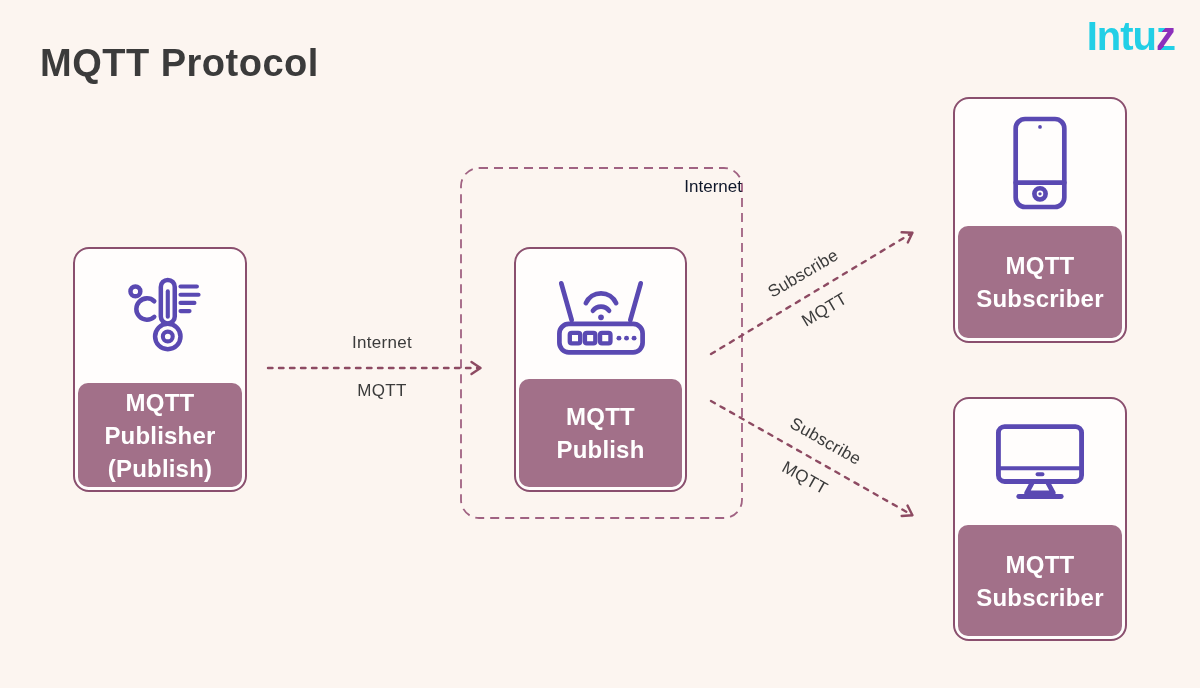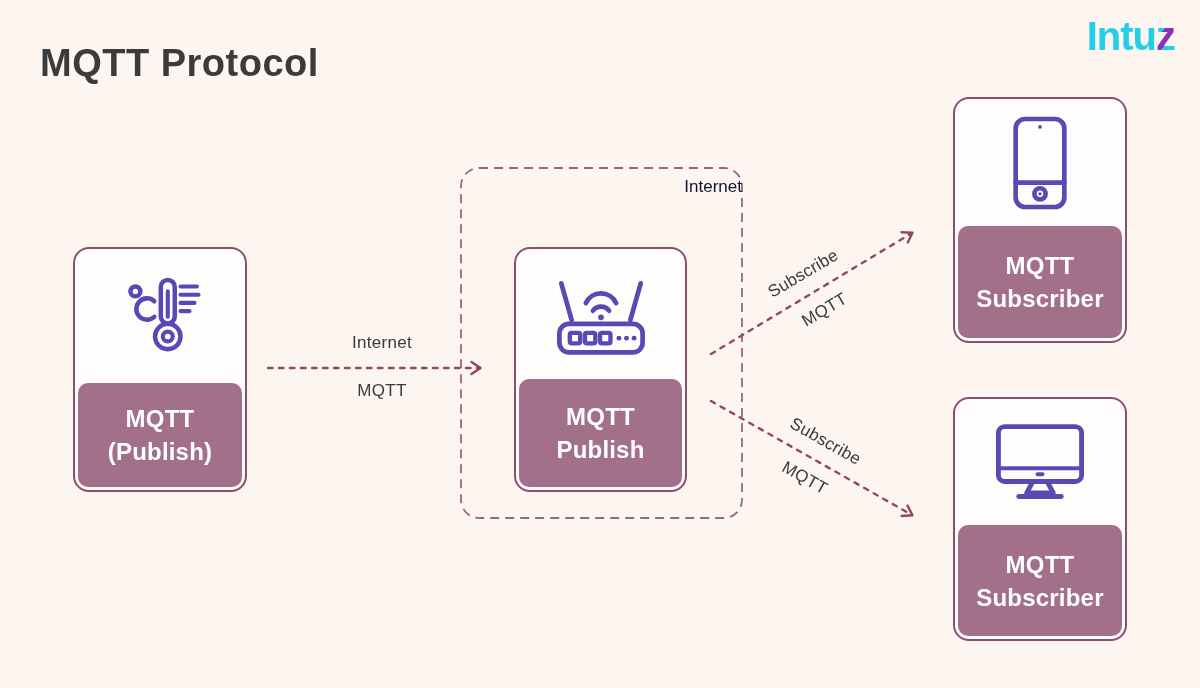--- a/index.html
+++ b/index.html
@@ -160,20 +160,21 @@
         <circle cx="59.5" cy="75" r="15.5"></circle>
         <circle cx="59.5" cy="75" r="6" stroke-width="5"></circle>
         <line x1="75" y1="14" x2="95" y2="14" stroke-width="5"></line>
         <line x1="75" y1="24" x2="97" y2="24" stroke-width="5"></line>
         <line x1="75" y1="34" x2="92" y2="34" stroke-width="5"></line>
         <line x1="75" y1="44" x2="86" y2="44" stroke-width="5"></line>
       </svg>
     </div>
     <div class="node-label">
       <span>MQTT</span>
+      <span>Publisher</span>
       <span>(Publish)</span>
     </div>
   </div>
 
   <div class="node node-broker">
     <div class="node-icon">
       <svg class="icon-svg" width="104" height="87" viewBox="0 0 110 92" stroke-width="5">
         <line x1="24" y1="52" x2="13" y2="13"></line>
         <line x1="86" y1="52" x2="97" y2="13"></line>
         <path d="M 39 34 A 17.5 17.5 0 0 1 71 34"></path>

